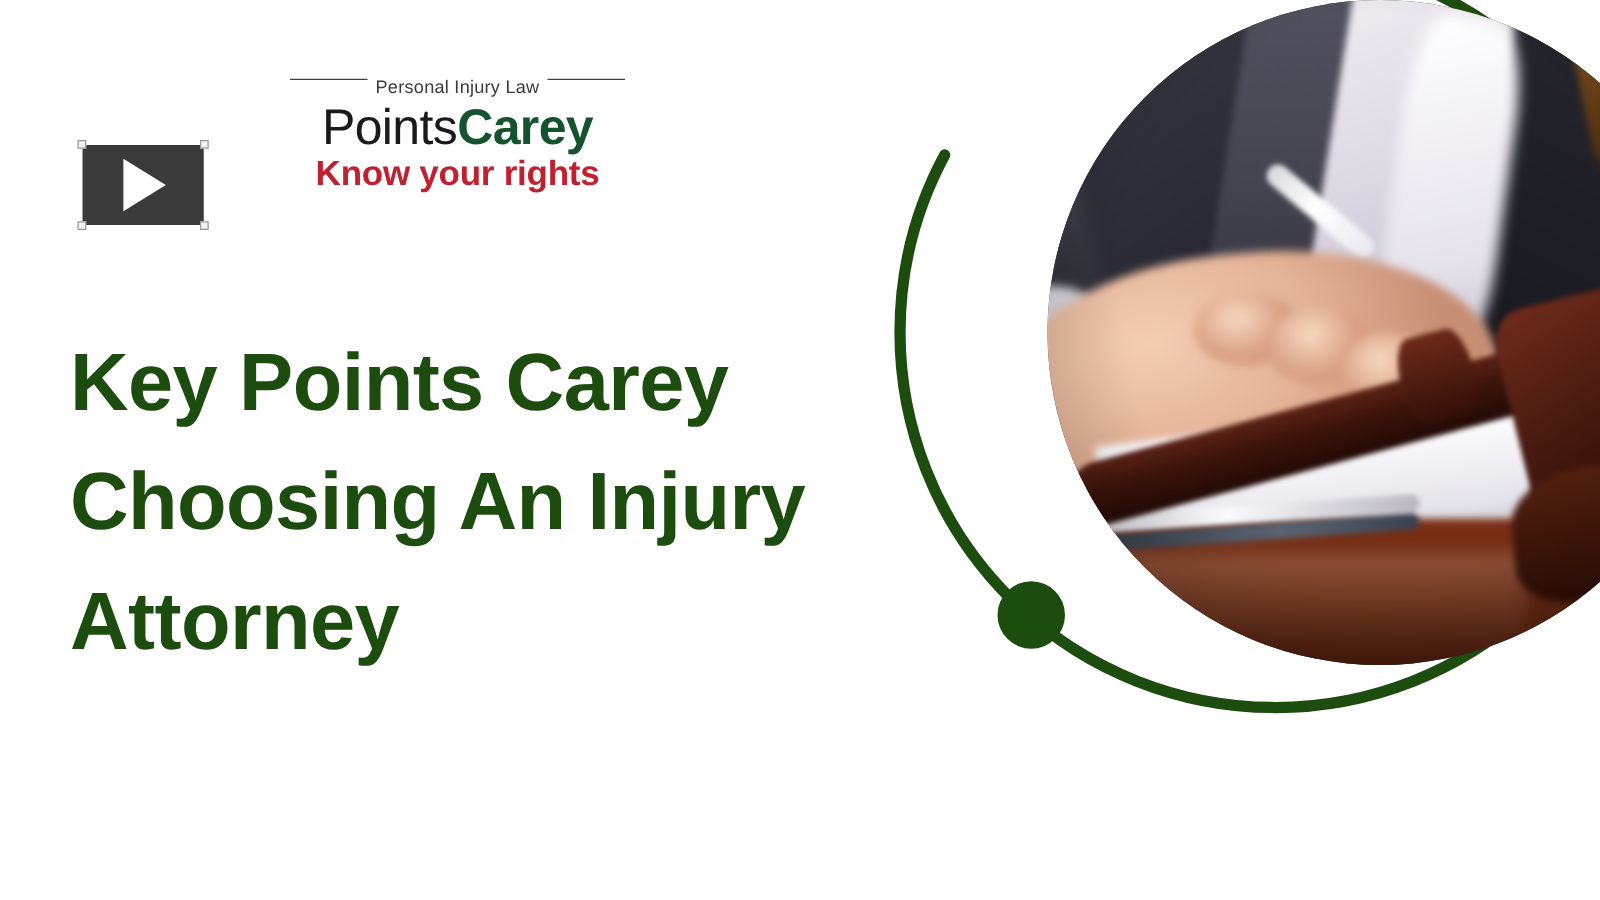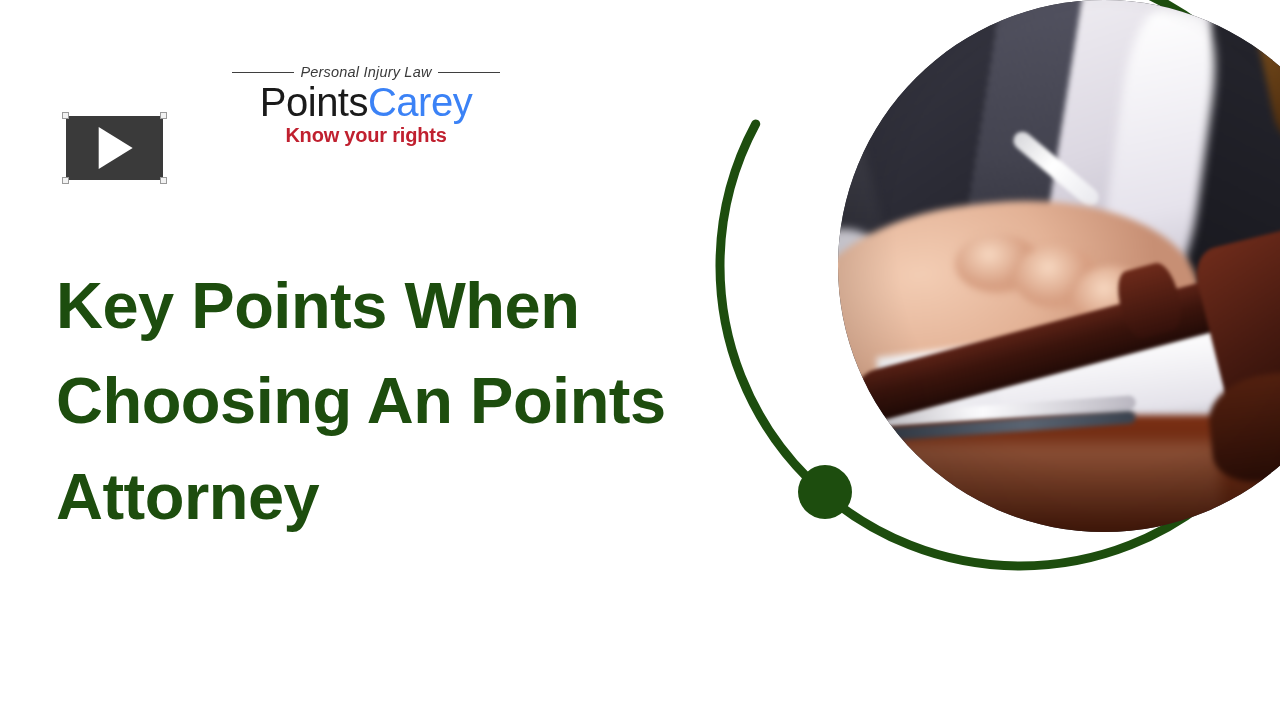--- a/index.html
+++ b/index.html
@@ -66,25 +66,24 @@
   .logo {
     position: absolute;
     left: 232px;
     top: 63px;
     width: 268px;
     text-align: center;
     line-height: 1;
   }
   .logo-top {
     display: flex;
-    align-items: center;
+    align-items: flex-start;
     justify-content: center;
     gap: 6px;
     height: 18px;
-    font-style: italic;
   }
   .logo-rule {
     flex: 1 1 auto;
     height: 1px;
     background: #3f3f3f;
     max-width: 64px;
   }
   .logo-kicker {
     font-family: "Liberation Sans", "DejaVu Sans", sans-serif;
     font-size: 14.5px;
@@ -94,25 +93,25 @@
   }
   .logo-word {
     margin-top: 1px;
     font-family: "Liberation Sans", "DejaVu Sans", sans-serif;
     font-size: 40px;
     font-weight: 400;
     letter-spacing: -0.5px;
     white-space: nowrap;
   }
   .logo-word .w1 { color: #1a1a1a; }
-  .logo-word .w2 { color: #3b82f6; }
+  .logo-word .w2 { color: #14532d; font-weight: bold; }
   .logo-tag {
     margin-top: 3px;
     font-family: "Liberation Sans", "DejaVu Sans", sans-serif;
-    font-size: 20px;
+    font-size: 28px;
     font-weight: bold;
     color: #c0202f;
     letter-spacing: -0.2px;
     white-space: nowrap;
   }
 
   
   .headline {
     position: absolute;
     left: 56px;
@@ -457,21 +456,21 @@
         <span class="logo-rule"></span>
         <span class="logo-kicker">Personal Injury Law</span>
         <span class="logo-rule"></span>
       </div>
       <div class="logo-word">
         <span class="w1">Points</span><span class="w2">Carey</span>
       </div>
       <div class="logo-tag">Know your rights</div>
     </div>
 
-    <h1 class="headline">Key Points When Choosing An Points Attorney</h1>
+    <h1 class="headline">Key Points Carey Choosing An Injury Attorney</h1>
   </div>
 
   <div class="right-graphic">
 
     <svg class="ring-svg" viewBox="0 0 640 820">
 
       <circle cx="320" cy="360" r="300" fill="none" stroke="#1d4d0e" stroke-width="9" stroke-linecap="round" stroke-dasharray="1560 325" stroke-dashoffset="470"></circle>
 
       <circle cx="125" cy="586" r="27" fill="#1d4d0e"></circle>
     </svg>

